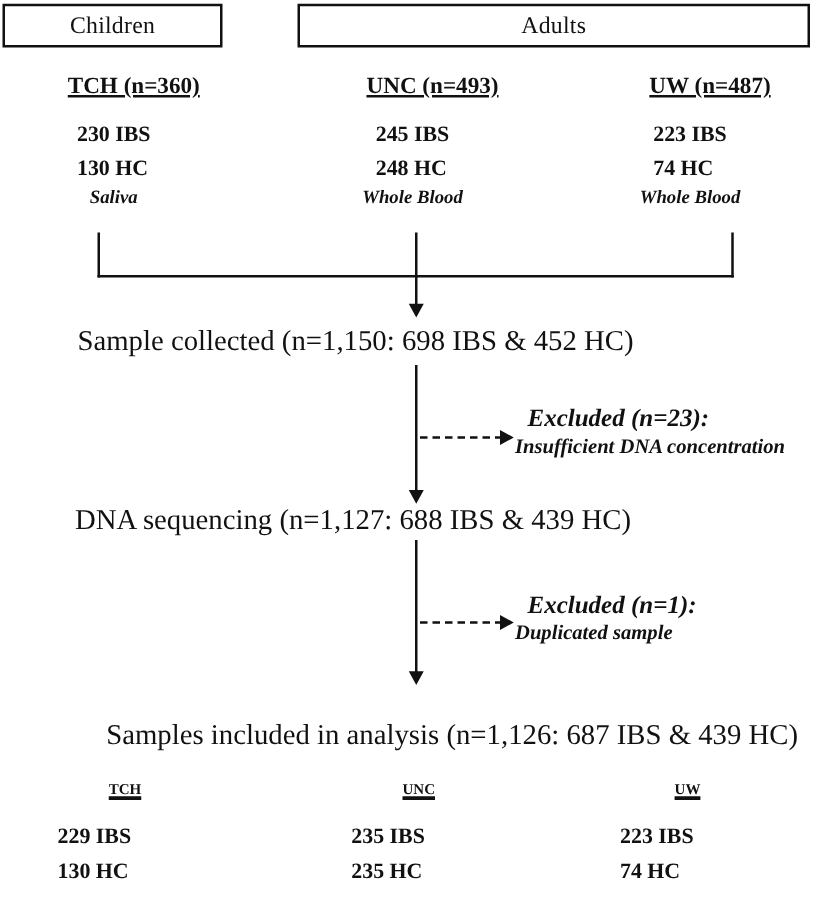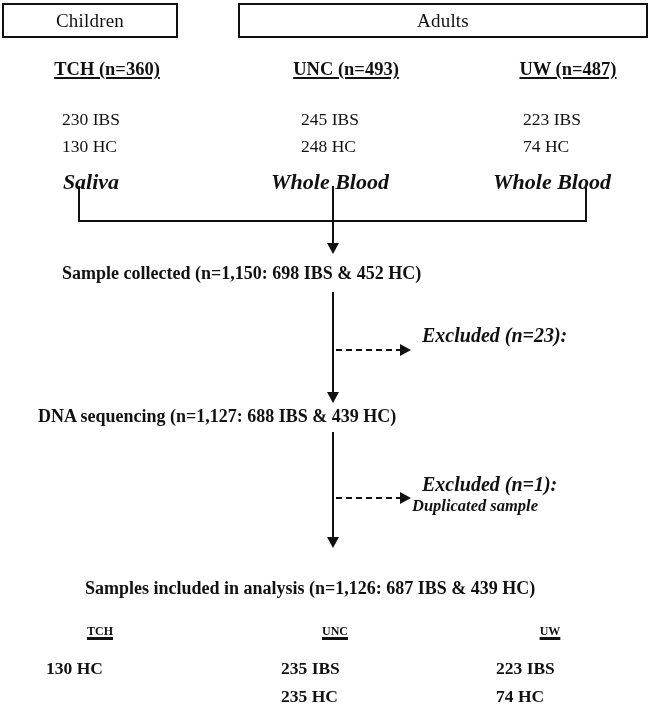--- a/index.html
+++ b/index.html
@@ -49,46 +49,45 @@
     font-size: 18.5px;
     font-weight: bold;
     text-decoration: underline;
     text-underline-offset: 2px;
     text-decoration-thickness: 2px;
     line-height: 22px;
     white-space: nowrap;
     margin-left: 32px;
   }
   .cohort-counts {
-    margin-top: 26px;
+    margin-top: 14px;
     font-size: 17.5px;
-    font-weight: normal;
+    font-weight: bold;
     line-height: 27px;
     display: inline-block;
     text-align: left;
   }
   .cohort-sample {
-    margin-top: 12px;
-    font-size: 22px;
+    font-size: 15px;
     font-weight: bold;
     font-style: italic;
     line-height: 20px;
     white-space: nowrap;
   }
 
   
   .flow-step {
     position: absolute;
-    font-size: 18px;
-    font-weight: bold;
+    font-size: 23px;
+    font-weight: normal;
     white-space: nowrap;
     line-height: 22px;
   }
   #step-collected { left: 62px; top: 262px; }
-  #step-sequenced { left: 38px; top: 405px; }
+  #step-sequenced { left: 60px; top: 405px; }
   #step-included  { left: 85px; top: 577px; }
 
   
   .excluded {
     position: absolute;
     font-style: italic;
     font-weight: bold;
     line-height: 21px;
     white-space: nowrap;
   }
@@ -223,39 +222,41 @@
 
   <div class="flow-step" id="step-collected">Sample collected (n=1,150: 698 IBS &amp; 452 HC)</div>
 
   <div class="vline" id="arrow2-line"></div>
   <div class="arrow-head-down" id="arrow2-head"></div>
 
   <div class="dashline" id="dash1-line"></div>
   <div class="arrow-head-right" id="dash1-head"></div>
   <div class="excluded" id="excluded-1">
     <span class="excl-head">Excluded (n=23):</span>
+    <span class="excl-body">Insufficient DNA concentration</span>
   </div>
 
   <div class="flow-step" id="step-sequenced">DNA sequencing (n=1,127:  688 IBS &amp; 439 HC)</div>
 
   <div class="vline" id="arrow3-line"></div>
   <div class="arrow-head-down" id="arrow3-head"></div>
 
   <div class="dashline" id="dash2-line"></div>
   <div class="arrow-head-right" id="dash2-head"></div>
   <div class="excluded" id="excluded-2">
     <span class="excl-head">Excluded (n=1):</span>
     <span class="excl-body">Duplicated sample</span>
   </div>
 
   <div class="flow-step" id="step-included">Samples included in analysis (n=1,126: 687 IBS &amp; 439 HC)</div>
 
   <div class="result-col" id="result-tch">
     <div class="result-title">TCH</div>
     <div class="result-counts">
+      <div>229 IBS</div>
       <div>130 HC</div>
     </div>
   </div>
 
   <div class="result-col" id="result-unc">
     <div class="result-title">UNC</div>
     <div class="result-counts">
       <div>235 IBS</div>
       <div>235 HC</div>
     </div>

